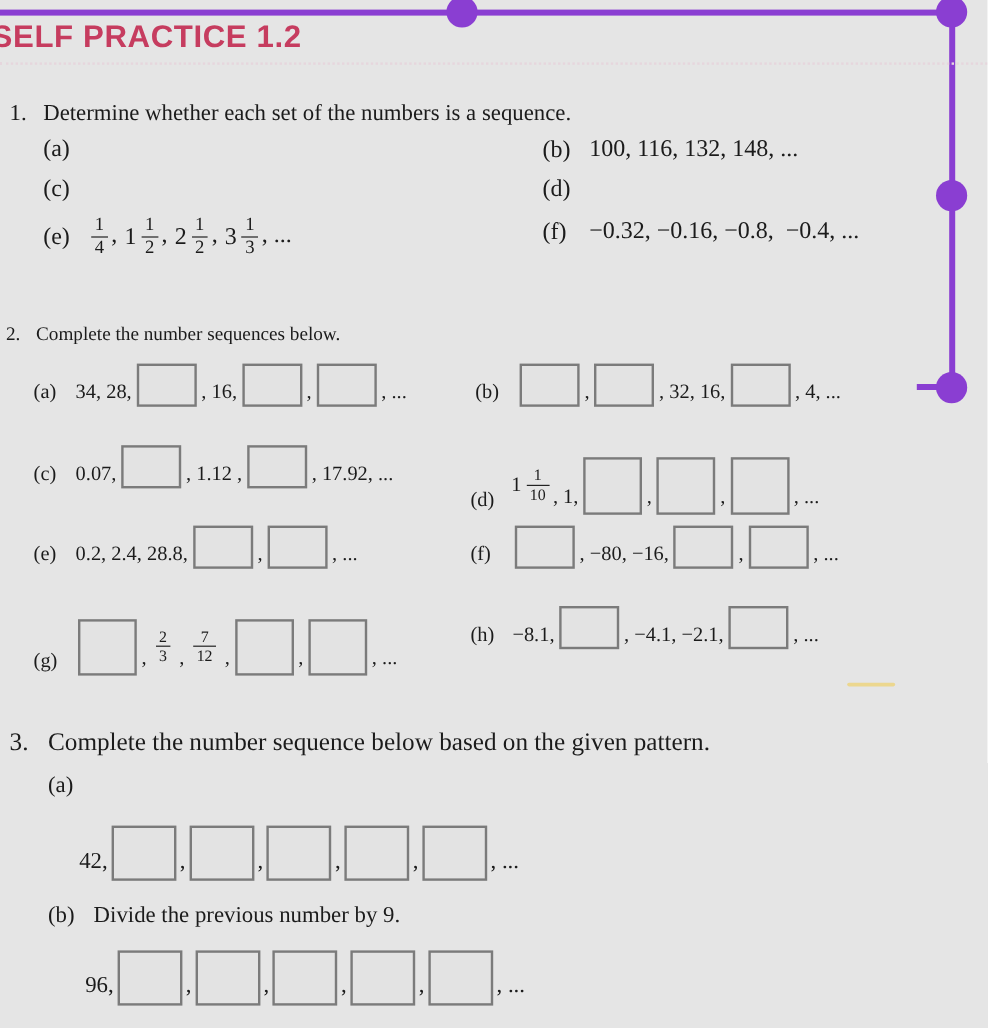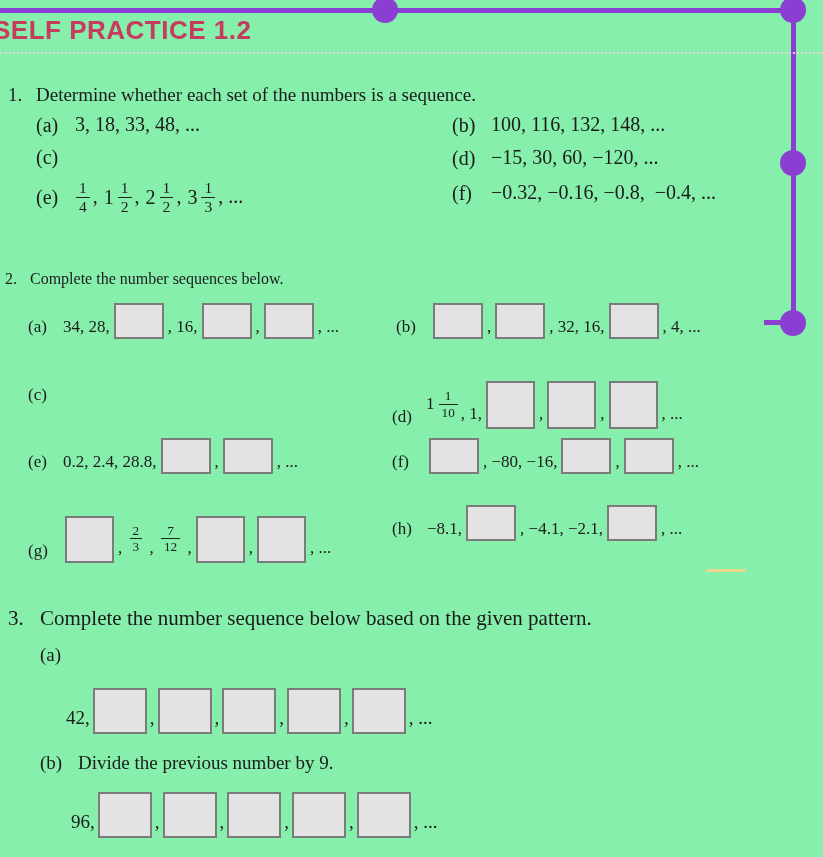--- a/index.html
+++ b/index.html
@@ -1,16 +1,16 @@
 <!DOCTYPE html>
 <html><head>
 <meta charset="utf-8">
 <style>
   html,body{margin:0;padding:0;background:#fff;}
-  .page{position:relative;width:823px;height:857px;background:#86efac;overflow:hidden;
+  .page{position:relative;width:823px;height:857px;background:#e5e5e5;overflow:hidden;
         font-family:"Liberation Serif", serif;color:#1b1b1b;}
 
   
   .ann-line{position:absolute;background:#8a3ed2;}
   .ann-dot{position:absolute;width:26px;height:26px;border-radius:50%;background:#8a3ed2;}
 
   
   .title{position:absolute;left:-7px;top:15px;font-family:"Liberation Sans",sans-serif;
          font-weight:700;font-size:26px;letter-spacing:0.5px;color:#c63c5f;white-space:nowrap;}
   .dotted-rule{position:absolute;left:0;top:52px;width:823px;border-top:2px dotted #e6d6dd;}
@@ -84,38 +84,32 @@
 
   <div class="title">SELF PRACTICE 1.2</div>
   <div class="dotted-rule"></div>
 
   <div class="qhead fs19" id="q1head">
     <span class="qnum">1.</span>
     <span class="qtext">Determine whether each set of the numbers is a sequence.</span>
   </div>
   <div class="item fs20" id="q1a">
     <span class="lbl">(a)</span>
-    <span class="seq">
-        <span class="stxt">3, 18, 33, 48, ...</span>
-      </span>
   </div>
   <div class="item fs20" id="q1b">
     <span class="lbl">(b)</span>
     <span class="seq">
         <span class="stxt">100, 116, 132, 148, ...</span>
       </span>
   </div>
   <div class="item fs20" id="q1c">
     <span class="lbl">(c)</span>
   </div>
   <div class="item fs20" id="q1d">
     <span class="lbl">(d)</span>
-    <span class="seq">
-        <span class="stxt">−15, 30, 60, −120, ...</span>
-      </span>
   </div>
   <div class="item fs20" id="q1e">
     <span class="lbl">(e)</span>
     <span class="seq">
         <span class="mixed">
           <span class="frac">
             <span class="num">1</span>
             <span class="den">4</span>
           </span>
         </span>
@@ -175,20 +169,27 @@
         <span class="ansbox"></span>
         <span class="stxt">,</span>
         <span class="ansbox"></span>
         <span class="stxt">, 32, 16,</span>
         <span class="ansbox"></span>
         <span class="stxt">, 4, ...</span>
       </span>
   </div>
   <div class="seqrow fs17" id="q2c">
     <span class="lbl">(c)</span>
+    <span class="seq">
+        <span class="stxt">0.07,</span>
+        <span class="ansbox"></span>
+        <span class="stxt">, 1.12 ,</span>
+        <span class="ansbox"></span>
+        <span class="stxt">, 17.92, ...</span>
+      </span>
   </div>
   <div class="seqrow fs17" id="q2d">
     <span class="lbl">(d)</span>
     <span class="seq">
         <span class="mixed">
           <span class="whole">1</span>
           <span class="frac">
             <span class="num">1</span>
             <span class="den">10</span>
           </span>

